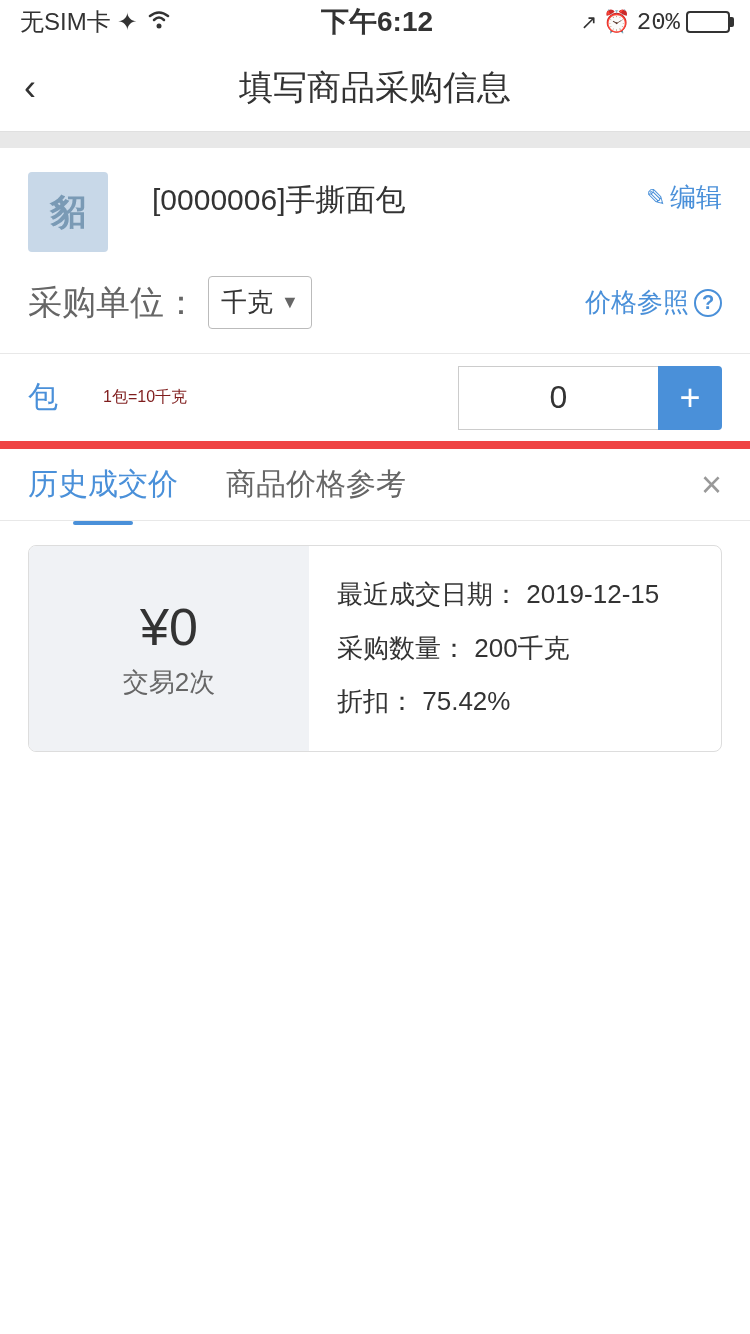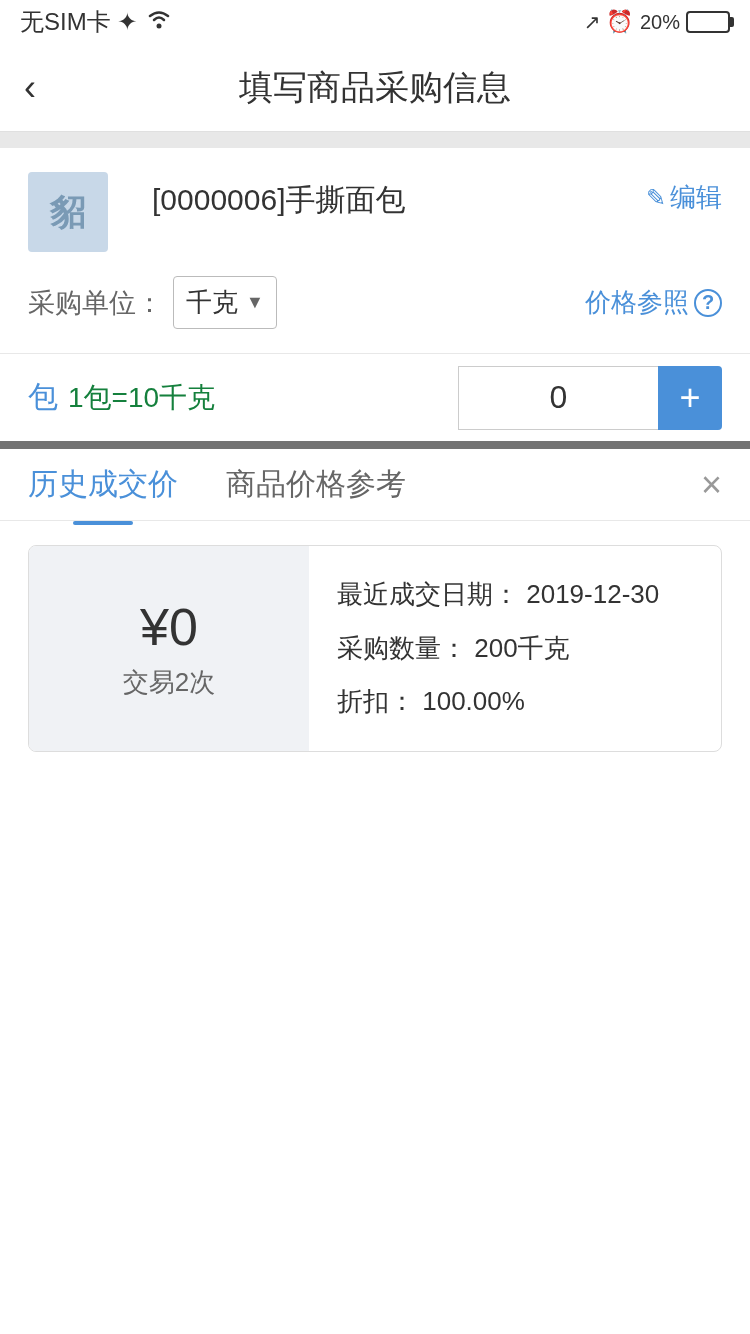--- a/index.html
+++ b/index.html
@@ -154,21 +154,21 @@
     .product-edit-icon {
       font-size: 24px;
     }
 
     .product-unit-row {
       display: flex;
       align-items: center;
       justify-content: space-between;
     }
     .unit-label {
-      font-size: 27px;
+      font-size: 34px;
       color: #666;
     }
     .unit-select {
       display: inline-flex;
       align-items: center;
       border: 1px solid #bbb;
       border-radius: 4px;
       padding: 8px 12px;
       font-size: 26px;
       color: #333;
@@ -215,22 +215,23 @@
       display: flex;
       align-items: center;
       gap: 10px;
     }
     .qty-unit-badge {
       font-size: 30px;
       color: #4a90d9;
       font-weight: 500;
     }
     .qty-conversion {
-      font-size: 28px;
-      color: #15803d;
+      font-size: 16px;
+      color: #7f1d1d;
+      margin-left: 35px;
     }
     .qty-input-group {
       display: flex;
       align-items: center;
       gap: 0;
     }
     .qty-input-box {
       width: 200px;
       height: 64px;
       border: 1px solid #ccc;
@@ -251,21 +252,21 @@
       justify-content: center;
       font-size: 36px;
       color: #fff;
       cursor: pointer;
       border-radius: 0 4px 4px 0;
     }
 
     
     .tab-bar {
       background: #fff;
-      border-top: 8px solid #737373;
+      border-top: 8px solid #ef4444;
       display: flex;
       align-items: center;
       justify-content: space-between;
       padding: 0 28px;
       height: 80px;
       border-bottom: 1px solid #e8e8e8;
     }
     .tabs-left {
       display: flex;
       gap: 48px;
@@ -359,24 +360,25 @@
     <span>无SIM卡 ✦</span>
     <span>
       <svg width="28" height="22" viewBox="0 0 28 22">
         <path d="M14 16 Q14 16 14 16" stroke="#333" stroke-width="3" fill="none"></path>
         <path d="M9 12 Q14 7 19 12" stroke="#333" stroke-width="2.5" fill="none" stroke-linecap="round"></path>
         <path d="M5 8 Q14 1 23 8" stroke="#333" stroke-width="2.5" fill="none" stroke-linecap="round"></path>
         <circle cx="14" cy="18" r="2.5" fill="#333"></circle>
       </svg>
     </span>
   </div>
+  <div class="status-center">下午6:12</div>
   <div class="status-right">
     <span style="font-size:20px;">↗</span>
     <span style="font-size:22px;">⏰</span>
-    <span style="font-size:20px;">20%</span>
+    <span style="font-size:24px;font-family:Liberation Mono, monospace;">20%</span>
     <span class="battery-icon">
       <span class="battery-fill"></span>
     </span>
   </div>
 </div>
 
 <div class="nav-bar">
   <span class="nav-back">‹</span>
   <span class="nav-title">填写商品采购信息</span>
 </div>
@@ -442,27 +444,27 @@
 
 <div class="card-section">
   <div class="price-card">
     <div class="price-card-left">
       <div class="price-amount">¥0</div>
       <div class="price-trades">交易2次</div>
     </div>
     <div class="price-card-right">
       <div class="price-detail-row">
         <span>最近成交日期：</span>
-        <span>2019-12-30</span>
+        <span>2019-12-15</span>
       </div>
       <div class="price-detail-row">
         <span>采购数量：</span>
         <span>200千克</span>
       </div>
       <div class="price-detail-row">
         <span>折扣：</span>
-        <span>100.00%</span>
+        <span>75.42%</span>
       </div>
     </div>
   </div>
 </div>
 
 <div class="main-bg"></div>
 
 </body></html>

